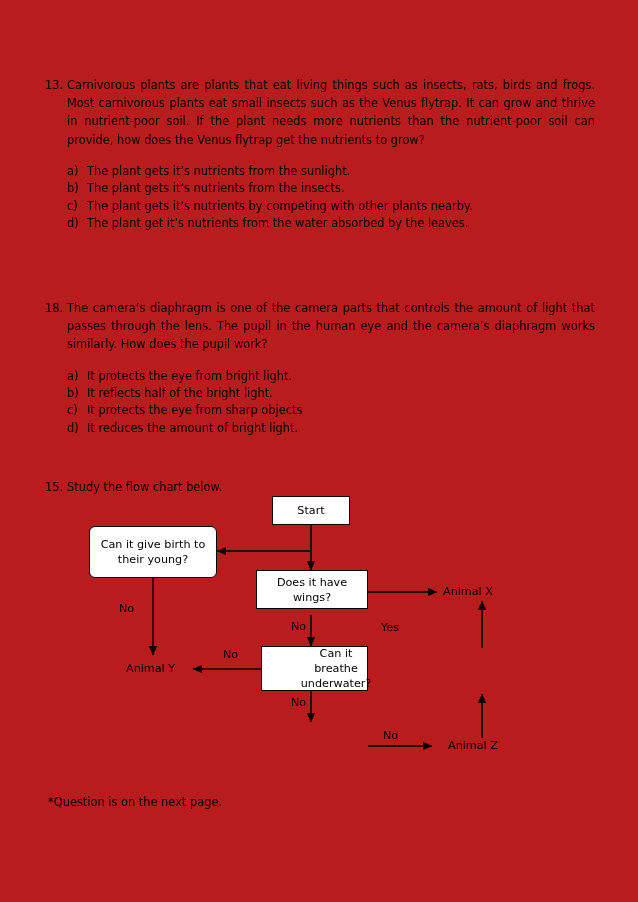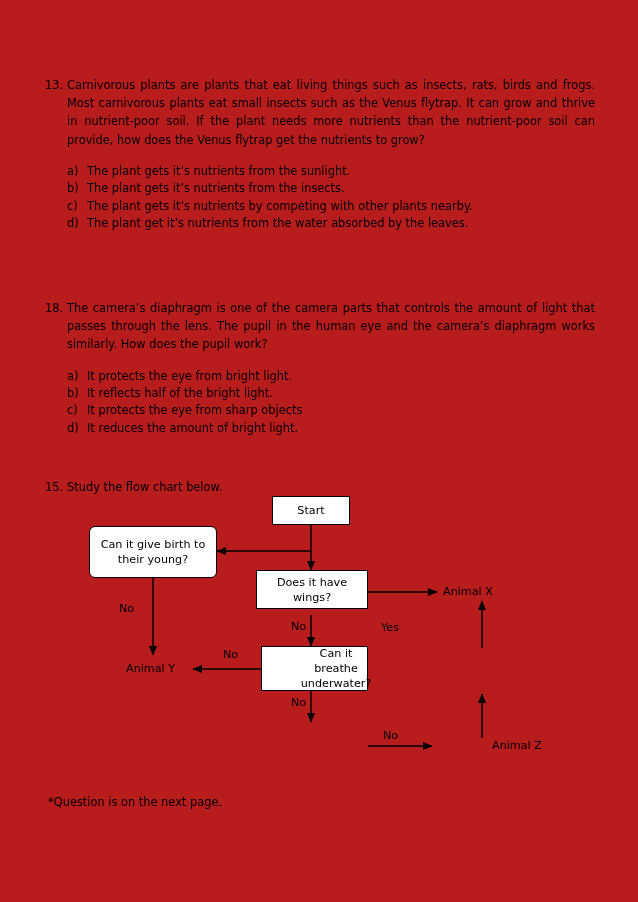--- a/index.html
+++ b/index.html
@@ -202,21 +202,21 @@
   <div class="fc-box" style="left:256px; top:570px; width:112px; height:39px;">Does it have wings?</div>
 
   <div class="fc-box" style="left:261px; top:646px; width:107px; height:45px;padding-left:43px;">Can it breathe underwater?</div>
 
 
 
   <div class="fc-term" style="left:443px; top:585px;">Animal X</div>
 
   <div class="fc-term" style="left:126px; top:662px;">Animal Y</div>
 
-  <div class="fc-term" style="left:448px; top:739px;margin-left:44px;">Animal Z</div>
+  <div class="fc-term" style="left:448px; top:739px;">Animal Z</div>
 
   <div class="fc-label" style="left:119px; top:602px;">No</div>
 
   <div class="fc-label" style="left:381px; top:573px;margin-top:48px;">Yes</div>
 
   <div class="fc-label" style="left:291px; top:620px;">No</div>
 
   <div class="fc-label" style="left:223px; top:648px;">No</div>
 
   <div class="fc-label" style="left:291px; top:696px;">No</div>

